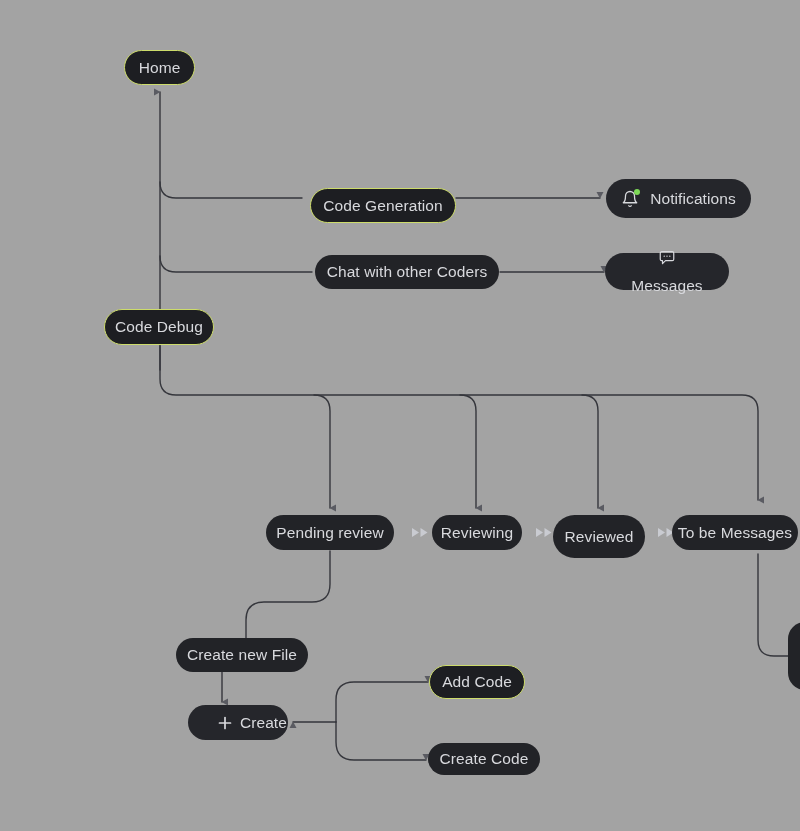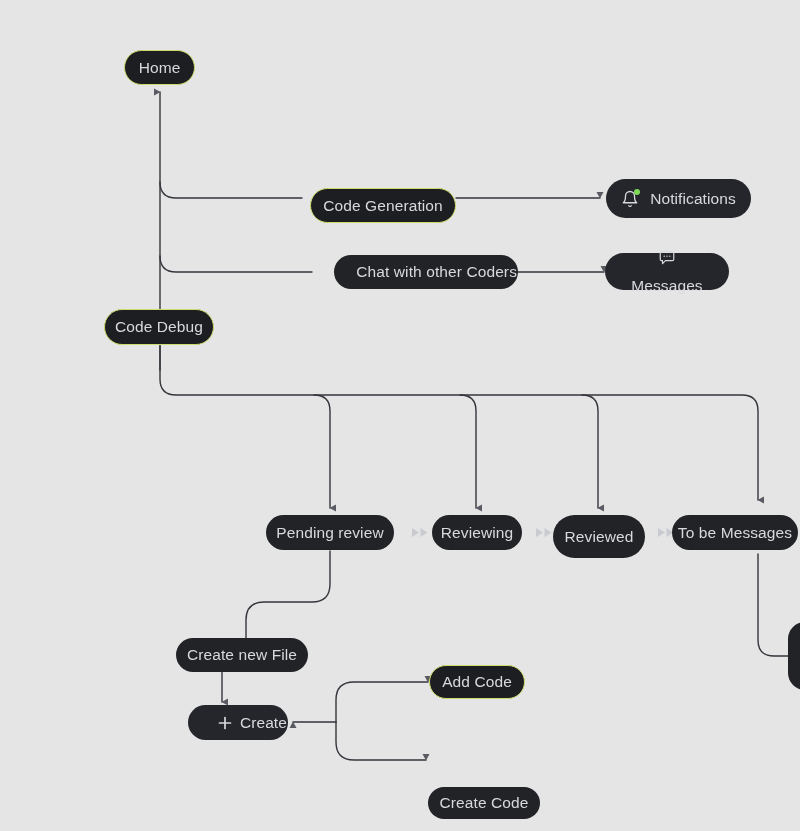--- a/index.html
+++ b/index.html
@@ -4,21 +4,21 @@
 <style>
   html, body {
     margin: 0;
     padding: 0;
     background: #141419;
   }
   #canvas {
     position: relative;
     width: 800px;
     height: 831px;
-    background: #e5e5e5;
+    background: #a3a3a3;
     overflow: hidden;
     font-family: "Liberation Sans", sans-serif;
   }
   #edges {
     position: absolute;
     left: 0; top: 0;
     width: 800px;
     height: 831px;
     pointer-events: none;
   }
@@ -139,21 +139,21 @@
     <span class="icon bell-wrap">
       <svg width="18" height="18" viewBox="0 0 24 24" fill="none" stroke="#d8d9dd" stroke-width="1.7" stroke-linecap="round" stroke-linejoin="round">
         <path d="M18 8A6 6 0 0 0 6 8c0 7-3 9-3 9h18s-3-2-3-9"></path>
         <path d="M13.7 21a2 2 0 0 1-3.4 0"></path>
       </svg>
       <span class="badge-dot"></span>
     </span>
     <span class="node-label">Notifications</span>
   </div>
 
-  <div class="node plain-dark" style="left:334px; top:255px; width:184px; height:34px;justify-content:flex-end;">
+  <div class="node plain-dark" style="left:315px; top:255px; width:184px; height:34px;">
     <span class="node-label">Chat with other Coders</span>
   </div>
 
   <div class="node" style="left:605px; top:253px; width:124px; height:37px; gap:11px;flex-direction:column;">
     <span class="icon">
       <svg width="18" height="18" viewBox="0 0 24 24" fill="none" stroke="#d8d9dd" stroke-width="1.6" stroke-linecap="round" stroke-linejoin="round">
         <path d="M21 5.5a2 2 0 0 0-2-2H5a2 2 0 0 0-2 2v8a2 2 0 0 0 2 2h1v4l4-4h9a2 2 0 0 0 2-2z"></path>
         <circle cx="8.3" cy="9.5" r=".95" fill="#d8d9dd" stroke="none"></circle>
         <circle cx="12" cy="9.5" r=".95" fill="#d8d9dd" stroke="none"></circle>
         <circle cx="15.7" cy="9.5" r=".95" fill="#d8d9dd" stroke="none"></circle>
@@ -214,17 +214,17 @@
         <path d="M2.5 8 L13.5 8"></path>
       </svg>
     </span>
     <span class="node-label">Create</span>
   </div>
 
   <div class="node accent" style="left:429px; top:665px; width:96px; height:34px;">
     <span class="node-label">Add  Code</span>
   </div>
 
-  <div class="node plain-dark" style="left:428px; top:743px; width:112px; height:32px;margin-top:44px;">
+  <div class="node plain-dark" style="left:428px; top:743px; width:112px; height:32px;">
     <span class="node-label">Create Code</span>
   </div>
 
 </div>
 
 </body></html>

